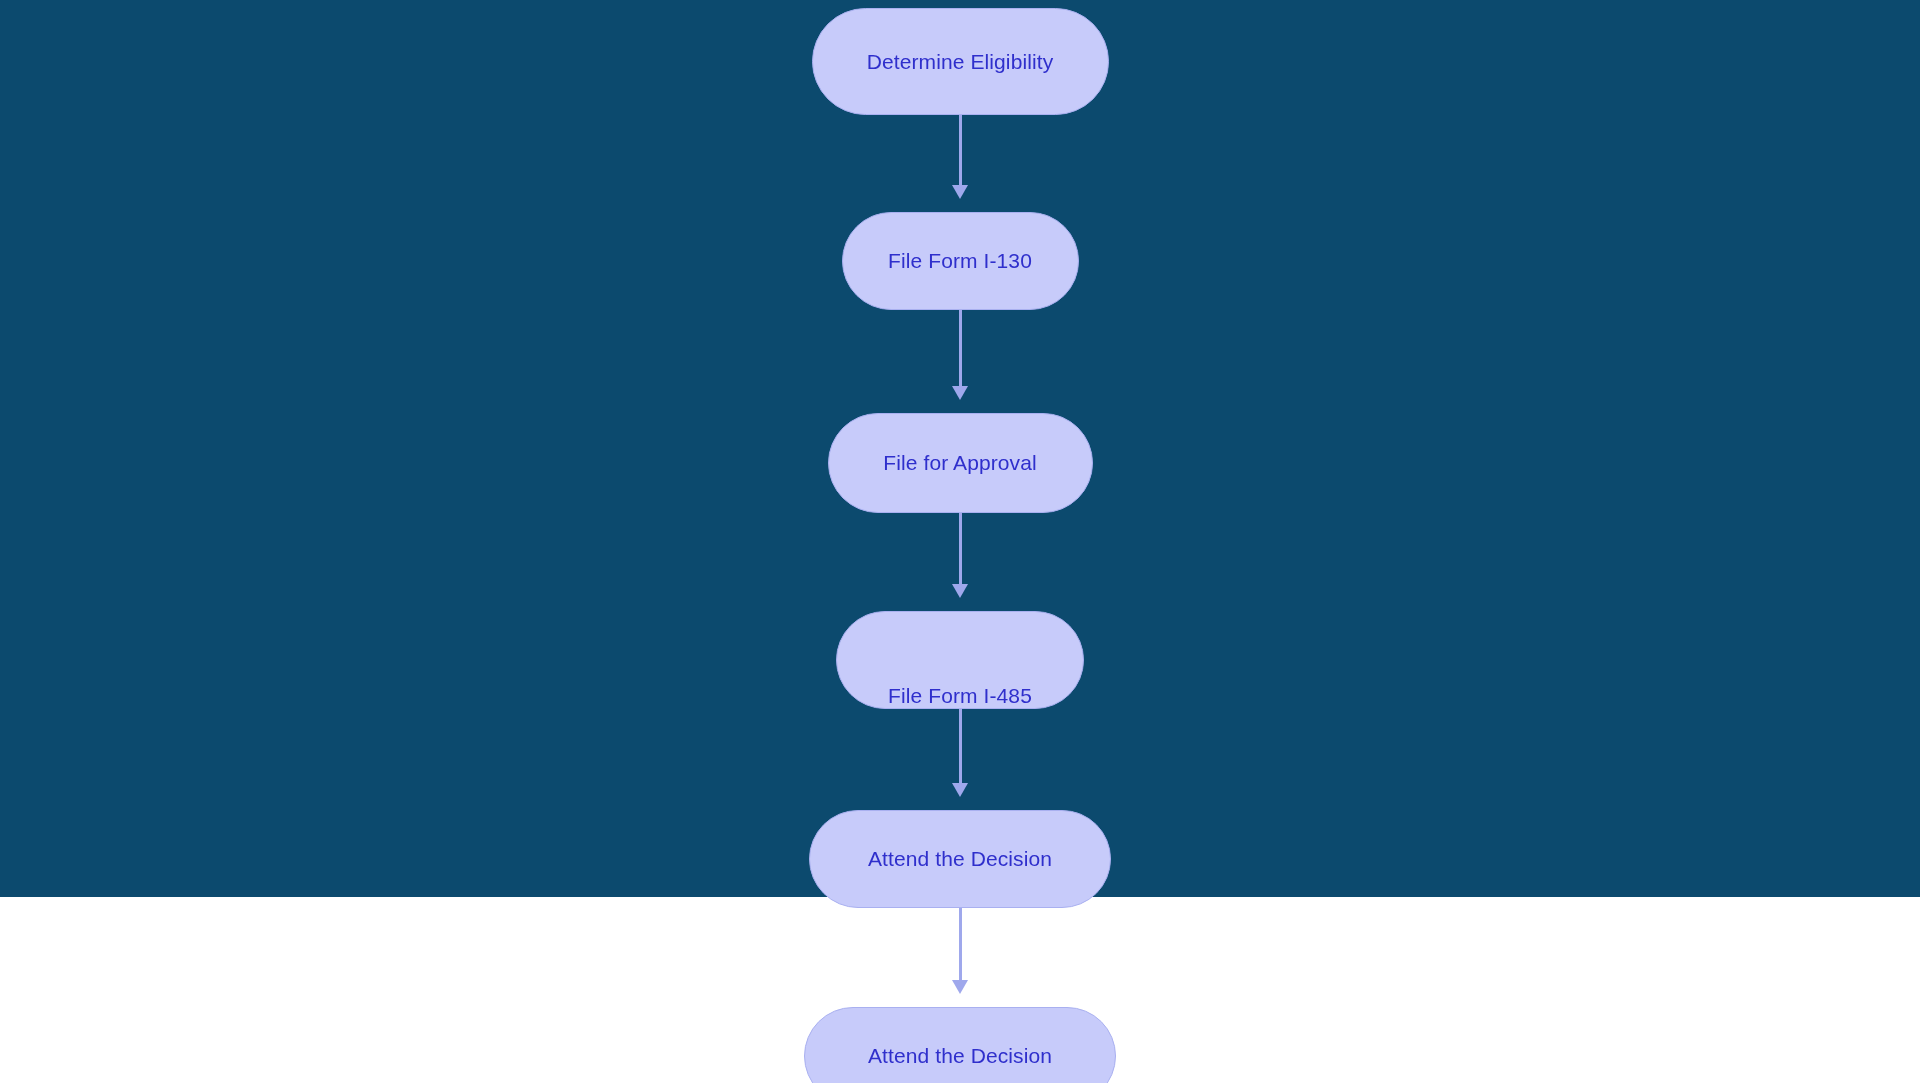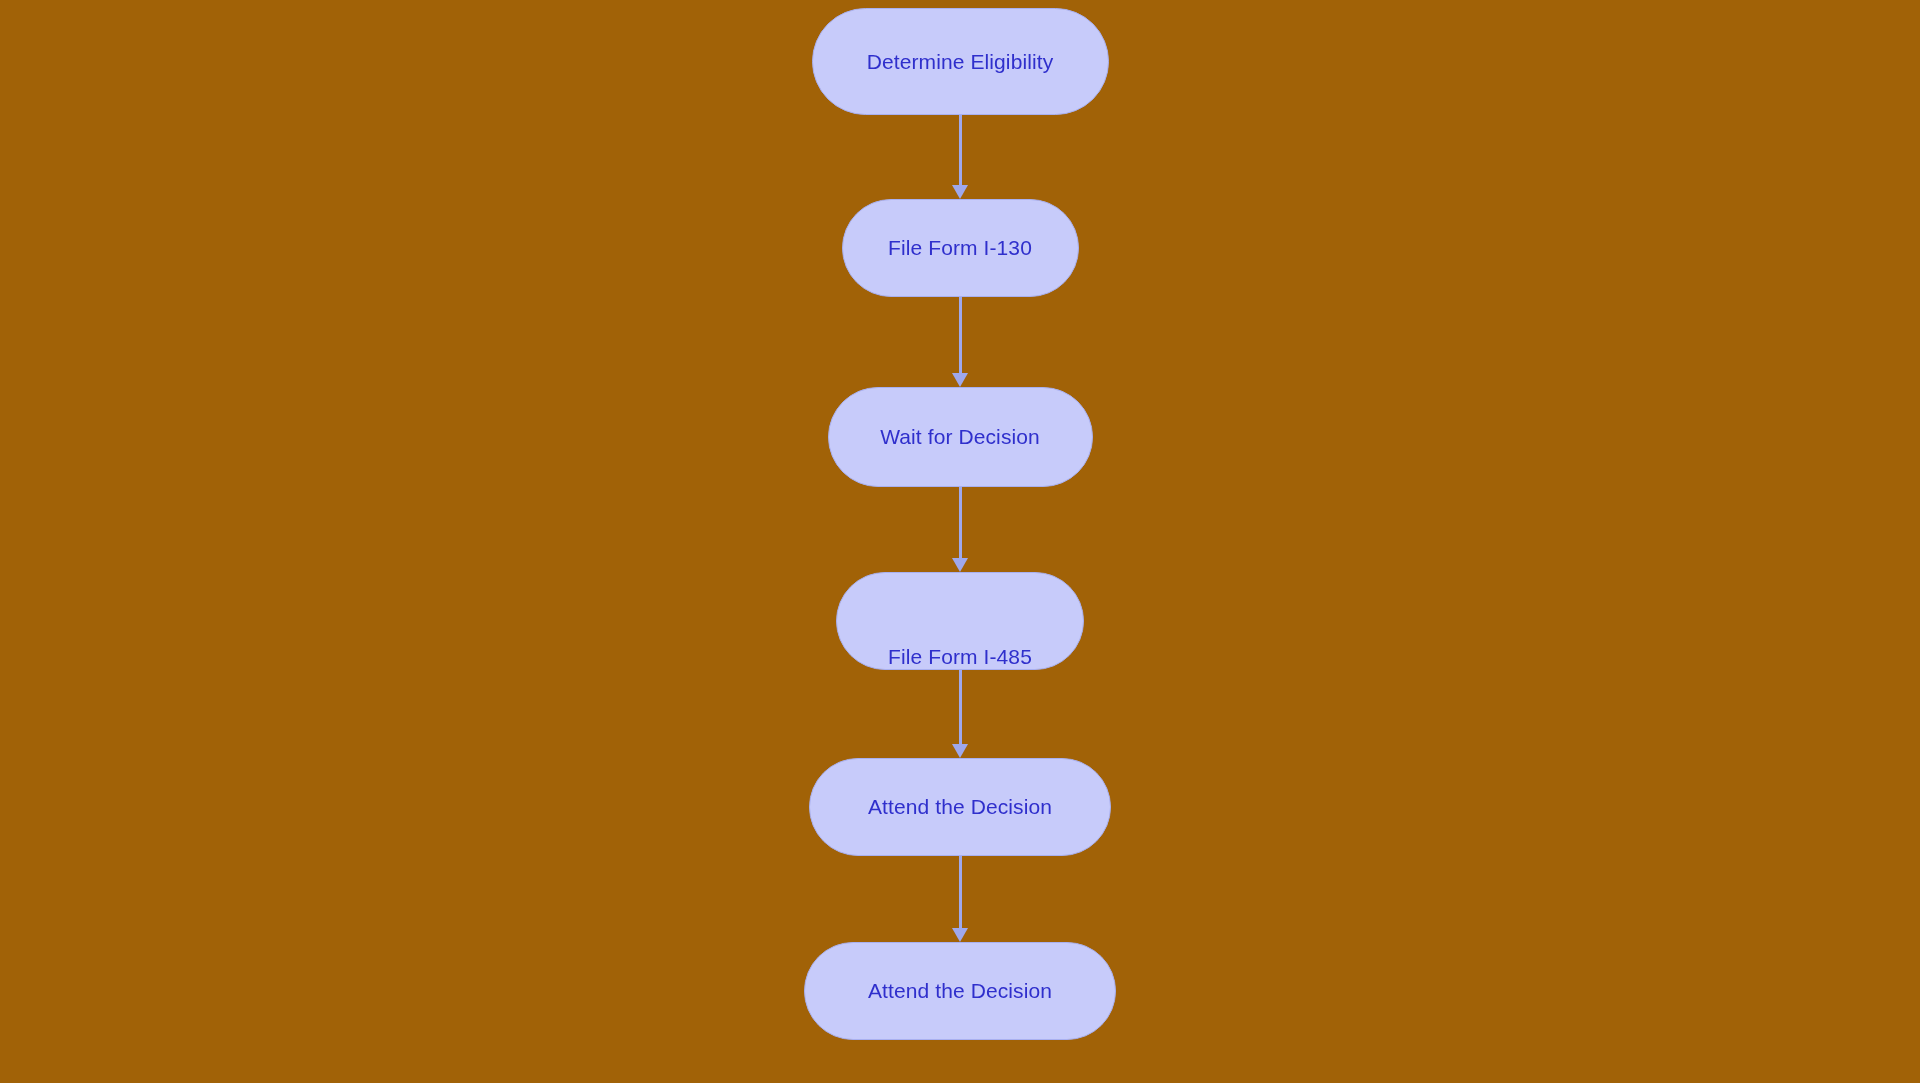--- a/index.html
+++ b/index.html
@@ -11,22 +11,22 @@
   body {
     width: 1920px;
     height: 1083px;
     overflow: hidden;
     font-family: "Liberation Sans", "DejaVu Sans", sans-serif;
   }
 
   #flowchart-canvas {
     position: relative;
     width: 1920px;
-    height: 1083px;
-    background: #a16207;
+    height: 897px;
+    background: #0c4a6e;
   }
 
   .flow-column {
     position: absolute;
     left: 0;
     top: 0;
     width: 1920px;
     height: 1083px;
     display: flex;
     flex-direction: column;
@@ -37,20 +37,21 @@
   .node {
     box-sizing: border-box;
     display: flex;
     align-items: center;
     justify-content: center;
     background: #c7cbfa;
     border: 1.6px solid #a9b0f0;
     border-radius: 999px;
     text-align: center;
     flex: none;
+    margin-top: 13px;
   }
   .node-label {
     color: #2f2fcc;
     font-size: 21px;
     font-weight: 400;
     line-height: 1.2;
     letter-spacing: 0.1px;
     white-space: nowrap;
   }
 
@@ -108,21 +109,21 @@
     <div class="node node-2">
       <span class="node-label">File Form I-130</span>
     </div>
 
     <div class="connector conn-2">
       <div class="connector-line"></div>
       <div class="connector-arrow"></div>
     </div>
 
     <div class="node node-3">
-      <span class="node-label">Wait for Decision</span>
+      <span class="node-label">File for Approval</span>
     </div>
 
     <div class="connector conn-3">
       <div class="connector-line"></div>
       <div class="connector-arrow"></div>
     </div>
 
     <div class="node node-4">
       <span class="node-label">File Form I-485</span>
     </div>

